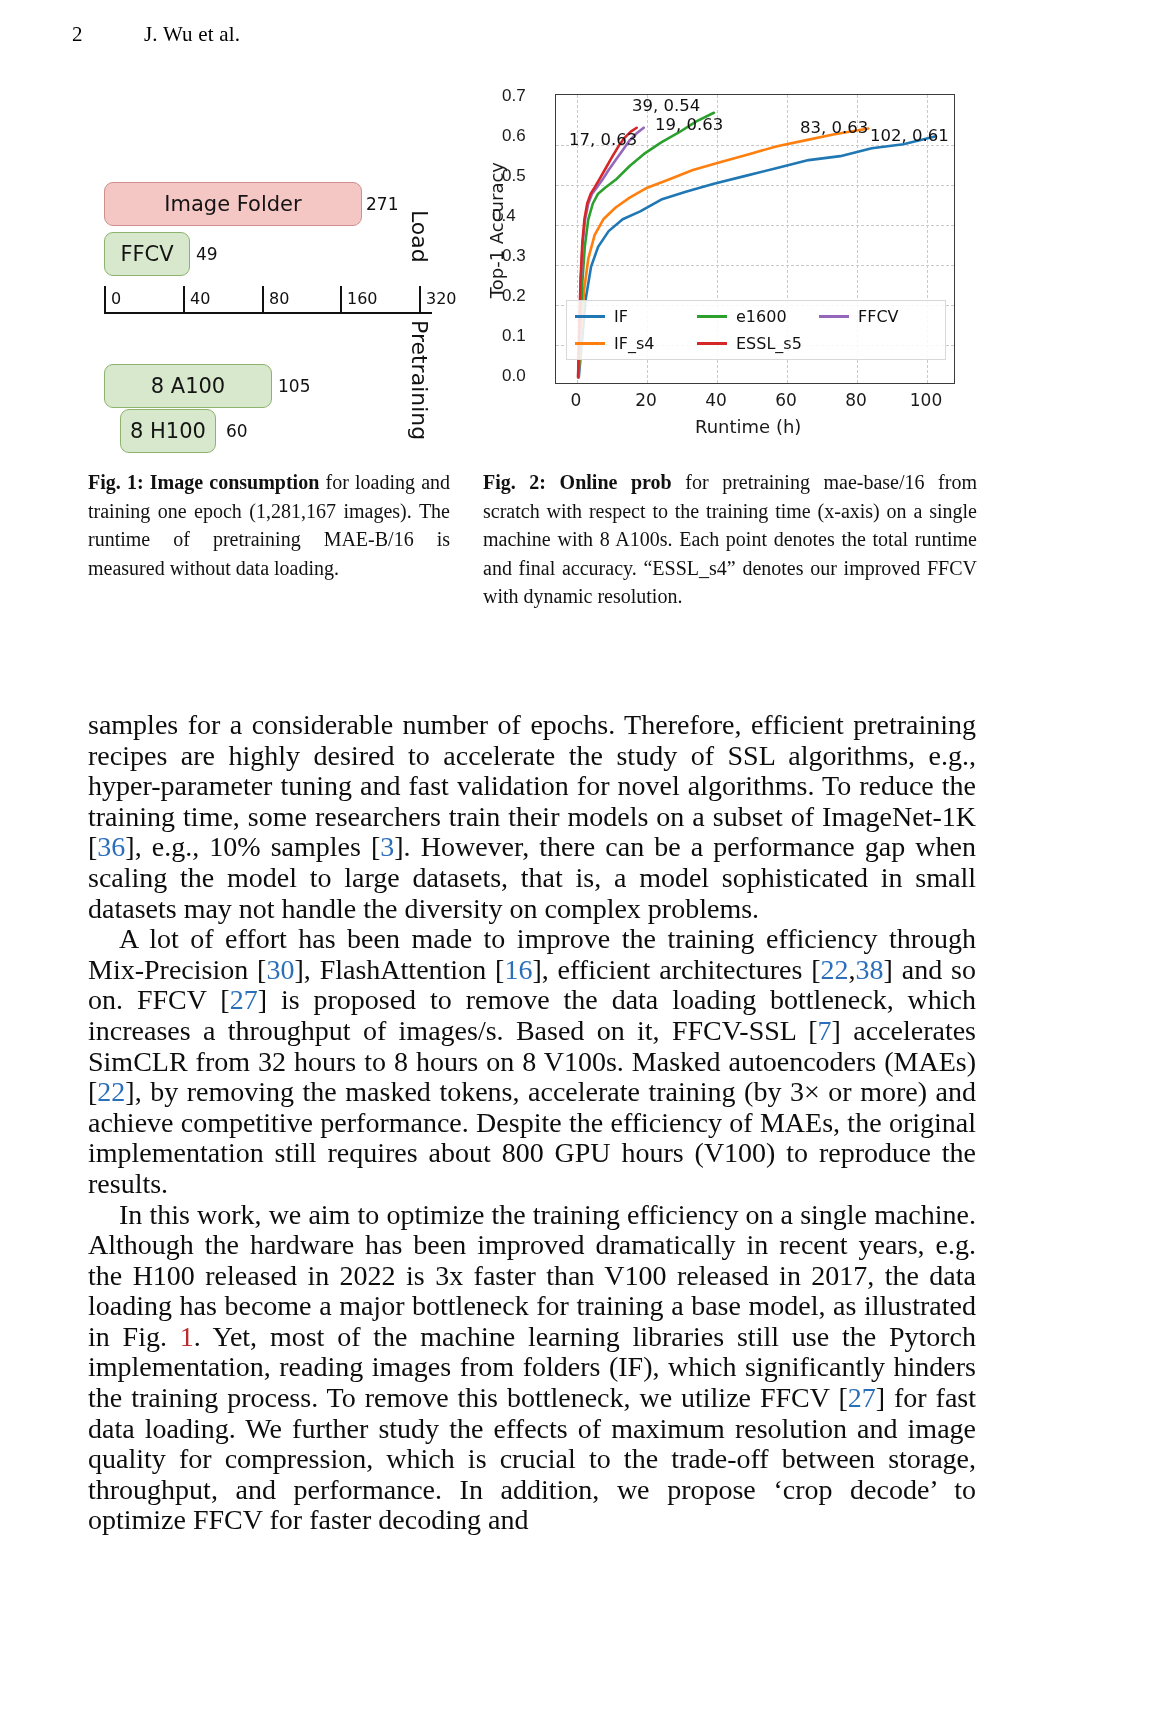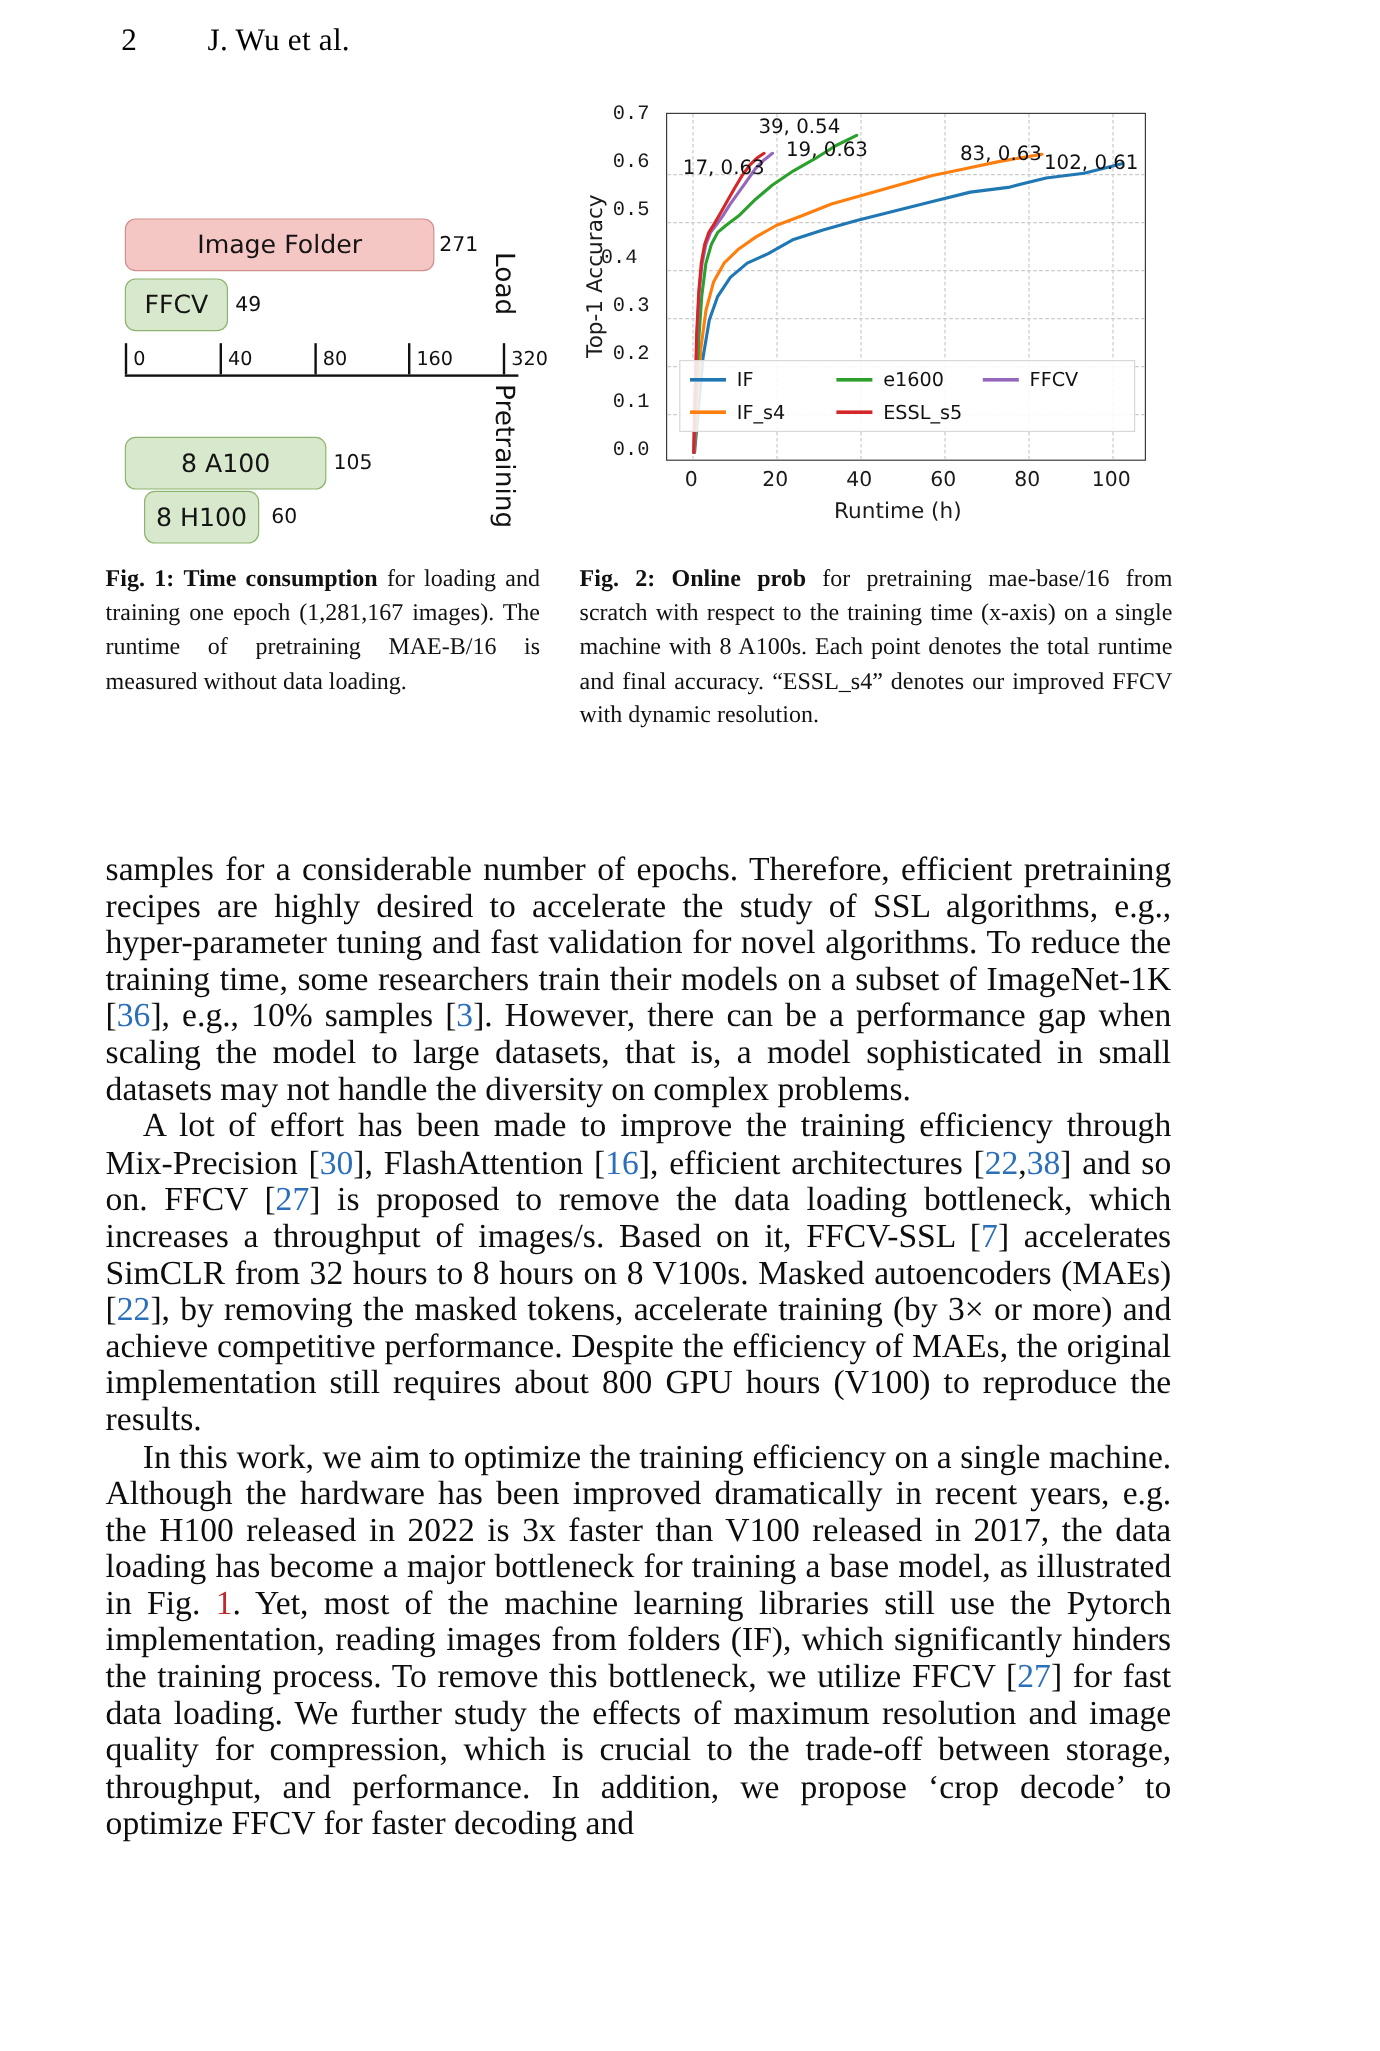--- a/index.html
+++ b/index.html
@@ -18,24 +18,24 @@
   .page {
     position: absolute;
     left: 0; top: 0;
     width: 1150px;
     height: 1709px;
   }
 
   
   .runhead {
     position: absolute;
-    left: 101px;
+    left: 72px;
     top: 20px;
     width: 880px;
-    font-size: 26px;
+    font-size: 21px;
     line-height: 28px;
     letter-spacing: .2px;
   }
   .runhead .pageno { display: inline-block; width: 72px; }
 
   
   .fig1-wrap {
     position: absolute;
     left: 88px;
     top: 168px;
@@ -125,24 +125,24 @@
   .gridline-v {
     width: 0; top: 0; bottom: 0;
     border-left: 1px dashed #c9c9c9;
   }
   .gridline-h {
     height: 0; left: 0; right: 0;
     border-top: 1px dashed #c9c9c9;
   }
   .ylab {
     position: absolute;
-    font-family: Liberation Mono, monospace;
+    font-family: Liberation Sans, sans-serif;
     font-size: 17px;
     color: #1a1a1a;
-    text-align: center;
+    text-align: left;
     width: 48px;
   }
   .xlab {
     position: absolute;
     font-family: "DejaVu Sans", "Liberation Sans", sans-serif;
     font-size: 17px;
     color: #1a1a1a;
     text-align: center;
     width: 40px;
   }
@@ -349,21 +349,21 @@
     <div class="xlab" style="left:216px; top:308px;">40</div>
     <div class="xlab" style="left:286px; top:308px;">60</div>
     <div class="xlab" style="left:356px; top:308px;">80</div>
     <div class="xlab" style="left:426px; top:308px;">100</div>
 
     <div class="axis-title-x" style="left:215px; top:334px;">Runtime (h)</div>
   </div>
 
   <div class="caption" id="caption1">
     <b>Fig. 1:</b>
-    <b>Time consumption</b><span> for loading and training one epoch (1,281,167 images). The runtime of pretraining MAE-B/16 is measured without data loading.</span>
+    <b>Image consumption</b><span> for loading and training one epoch (1,281,167 images). The runtime of pretraining MAE-B/16 is measured without data loading.</span>
   </div>
 
   <div class="caption" id="caption2">
     <b>Fig. 2:</b>
     <b>Online prob</b><span> for pretraining mae-base/16 from scratch with respect to the training time (x-axis) on a single machine with 8 A100s. Each point denotes the total runtime and final accuracy. “ESSL_s4” denotes our improved FFCV with dynamic resolution.</span>
   </div>
 
   <div class="body">
     <p><span>samples for a considerable number of epochs. Therefore, efficient pretraining recipes are highly desired to accelerate the study of SSL algorithms, e.g., hyper-parameter tuning and fast validation for novel algorithms. To reduce the training time, some researchers train their models on a subset of ImageNet-1K [</span><span class="cite">36</span><span>], e.g., 10% samples [</span><span class="cite">3</span><span>]. However, there can be a performance gap when scaling the model to large datasets, that is, a model sophisticated in small datasets may not handle the diversity on complex problems.</span></p>
 

